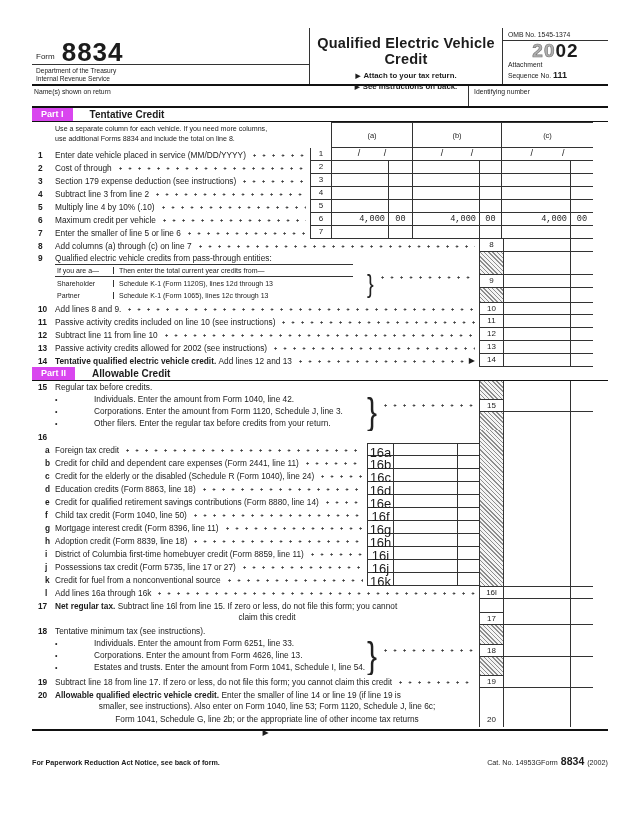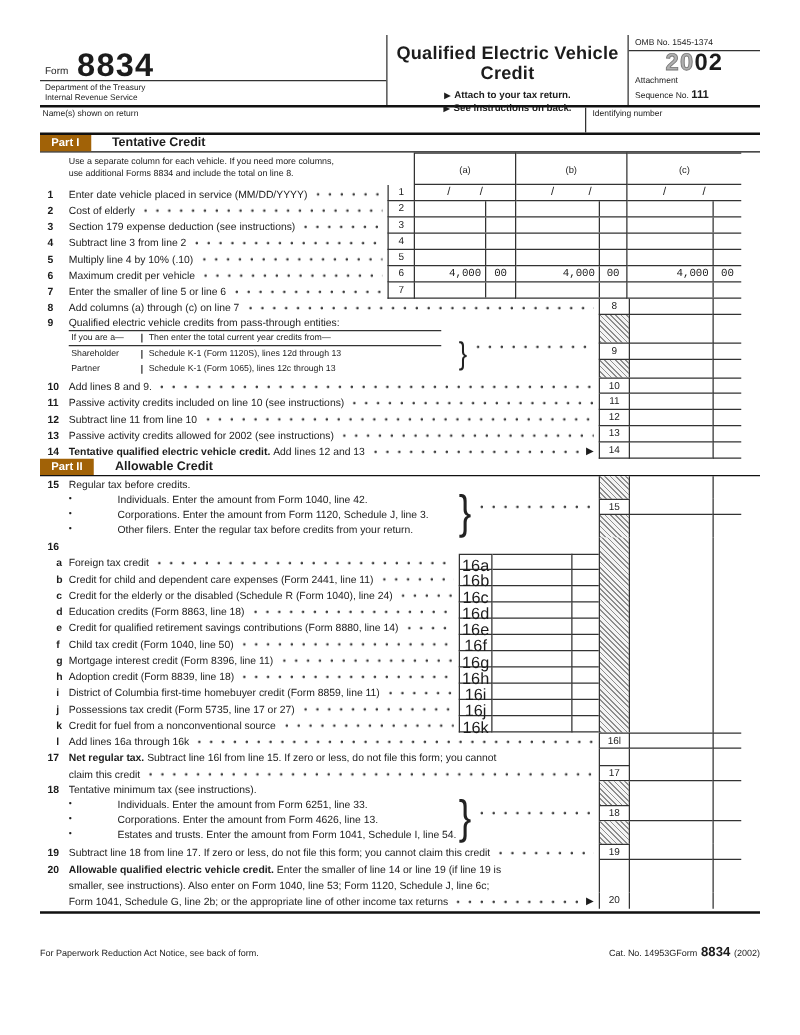--- a/index.html
+++ b/index.html
@@ -30,21 +30,21 @@
   .y1 { color: #b0b0b0; -webkit-text-stroke: 0.7px #777; }
   .att { padding-left: 5px; line-height: 1.3; }
   .seqno { font-size: 9px; font-weight: bold; margin-left: 2px; }
 
   .namerow { display: flex; height: 22px; border-bottom: 2px solid #111; font-size: 6.8px; }
   .name-cell { flex: 1; padding: 2px 0 0 2px; }
   .id-cell { width: 140px; border-left: 1.2px solid #333; padding: 2px 0 0 5px; }
 
   
   .pbar { display: flex; align-items: center; height: 14px; border-bottom: 1.2px solid #111; }
-  .pbox { background: #a16207; color: #fff; font-weight: bold; font-size: 9px; padding: 1px 9px 2px 9px; height: 13px; }
+  .pbox { background: #d946ef; color: #fff; font-weight: bold; font-size: 9px; padding: 1px 9px 2px 9px; height: 13px; }
   .ptitle { font-weight: bold; font-size: 10px; margin-left: 17px; }
 
   
   .p1hdr { display: flex; height: 26px; font-size: 7.1px; }
   .instr { width: 278px; padding: 3px 4px 0 23px; line-height: 1.35; }
   .p1sp { width: 22px; border-right: 1px solid #333; }
   .colh { border-top: 1px solid #333; border-bottom: 1px solid #333; display: flex; align-items: center; justify-content: center; font-size: 7.5px; }
   .ca-h { width: 81px; border-right: 1px solid #333; }
   .cb-h { width: 89px; border-right: 1px solid #333; }
   .cc-h { width: 91px; }
@@ -105,26 +105,26 @@
   .lt { width: 23px; padding-left: 13px; font-weight: bold; flex: none; }
   .snb { width: 27px; border-left: 1px solid #333; border-right: 1px solid #333; border-bottom: 1px solid #333; text-align: center; font-size: 13px; align-self: stretch; padding-top: 1px; flex: none; }
   .sam { width: 63px; border-bottom: 1px solid #333; align-self: stretch; flex: none; }
   .sct { width: 22px; border-left: 1px solid #333; border-bottom: 1px solid #333; align-self: stretch; flex: none; }
   .strip16 { width: 114px; display: flex; }
 
   
   .mrow { display: flex; width: 561px; font-size: 8.3px; }
   .mtext { flex: 1; display: flex; flex-direction: column; }
   .mline { display: flex; height: 13px; align-items: center; }
-  .ind { padding-left: 23px; }
+  .ind { padding-left: 23px; flex-direction: column; }
 
   
   .hrule { width: 576px; border-bottom: 2px solid #111; margin-top: 2px; }
   .foot { display: flex; align-items: baseline; padding-top: 3px; font-size: 7.2px; }
-  .foot-notice { font-weight: normal; margin-top: 24px; }
+  .foot-notice { font-weight: bold; margin-top: 24px; }
   .foot-cat { flex: 1; text-align: right; }
   .foot-right { display: flex; align-items: baseline; gap: 3px; }
   .foot-num { font-size: 10.5px; font-weight: bold; }
 </style>
 </head>
 <body>
 
 <div class="page">
 
   <div class="hdr sheet">
@@ -207,21 +207,21 @@
         <div class="datecell">
           <span class="slash">/</span>
           <span class="slash">/</span>
         </div>
       </div>
   </div>
 
   <div class="p1row">
     <div class="p1lbl">
         <span class="ln">2</span>
-        <span class="nw">Cost of elderly</span>
+        <span class="nw">Cost of through</span>
         <span class="ld"></span>
       </div>
     <div class="nb1">2</div>
     <div class="ca">
         <div class="amt"></div>
         <div class="cts"></div>
       </div>
     <div class="cb">
         <div class="amt"></div>
         <div class="cts"></div>

